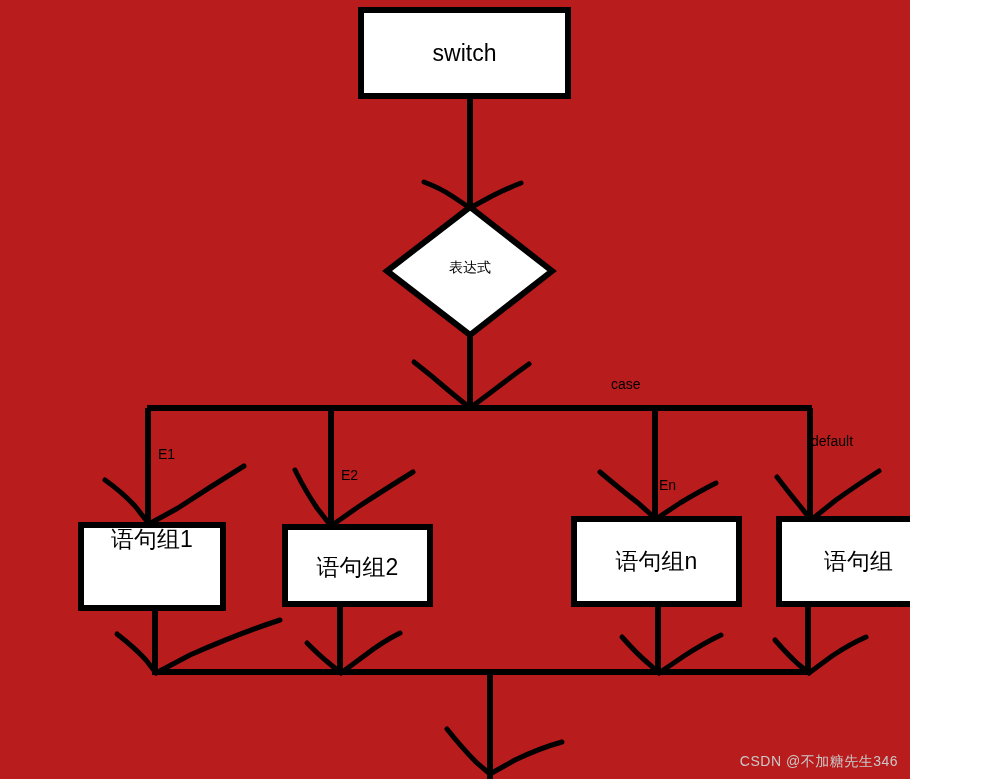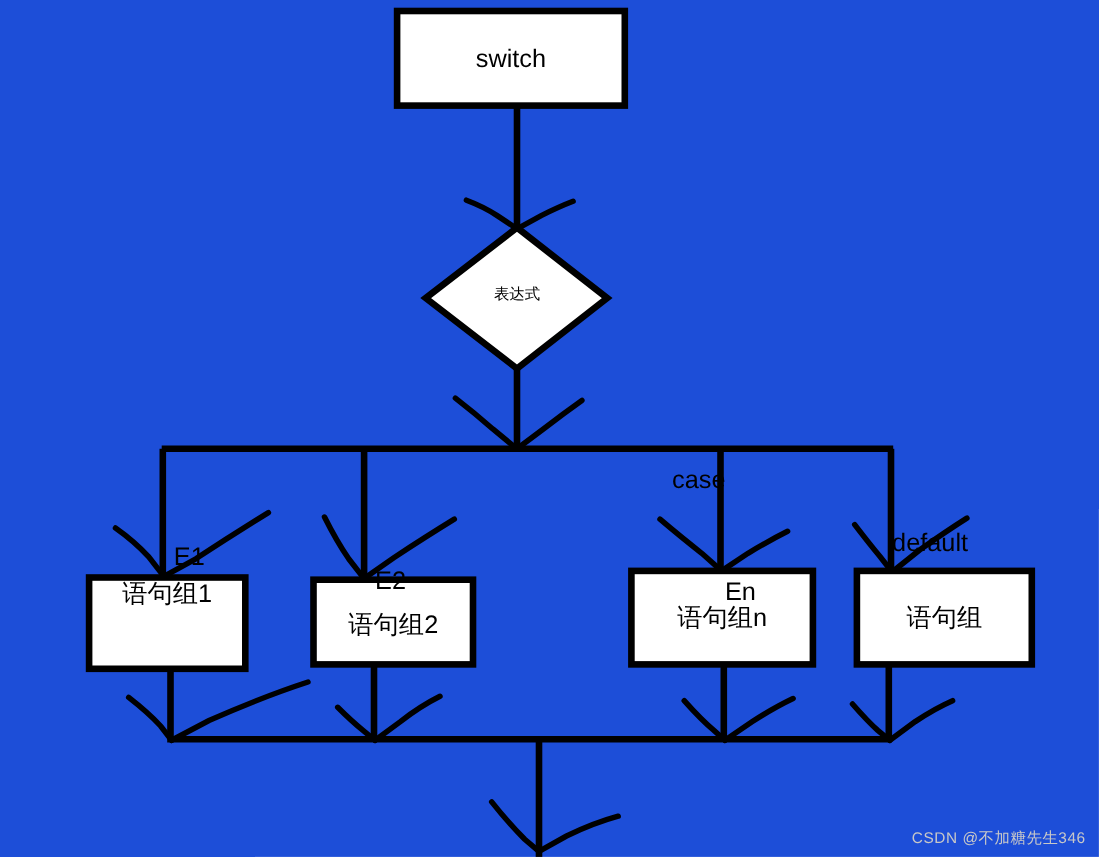--- a/index.html
+++ b/index.html
@@ -6,23 +6,23 @@
   html, body {
     margin: 0;
     padding: 0;
     background: #ffffff;
   }
   body {
     font-family: "Liberation Sans", "DejaVu Sans", sans-serif;
   }
   #canvas {
     position: relative;
-    width: 999px;
+    width: 910px;
     height: 779px;
-    background: #1d4ed8;
+    background: #b91c1c;
     overflow: hidden;
   }
   #diagram-svg {
     position: absolute;
     left: 0;
     top: 0;
     width: 999px;
     height: 779px;
   }
   .node-label {
@@ -32,22 +32,21 @@
     text-align: center;
     line-height: 1;
   }
   .box-label {
     font-size: 23px;
   }
   .diamond-label {
     font-size: 14px;
   }
   .edge-label {
-    font-size: 23px;
-    margin-top: 48px;
+    font-size: 14px;
   }
   .watermark {
     position: absolute;
     right: 12px;
     bottom: 8px;
     font-size: 14px;
     color: #c8c8c8;
     white-space: nowrap;
     letter-spacing: 0.5px;
   }

